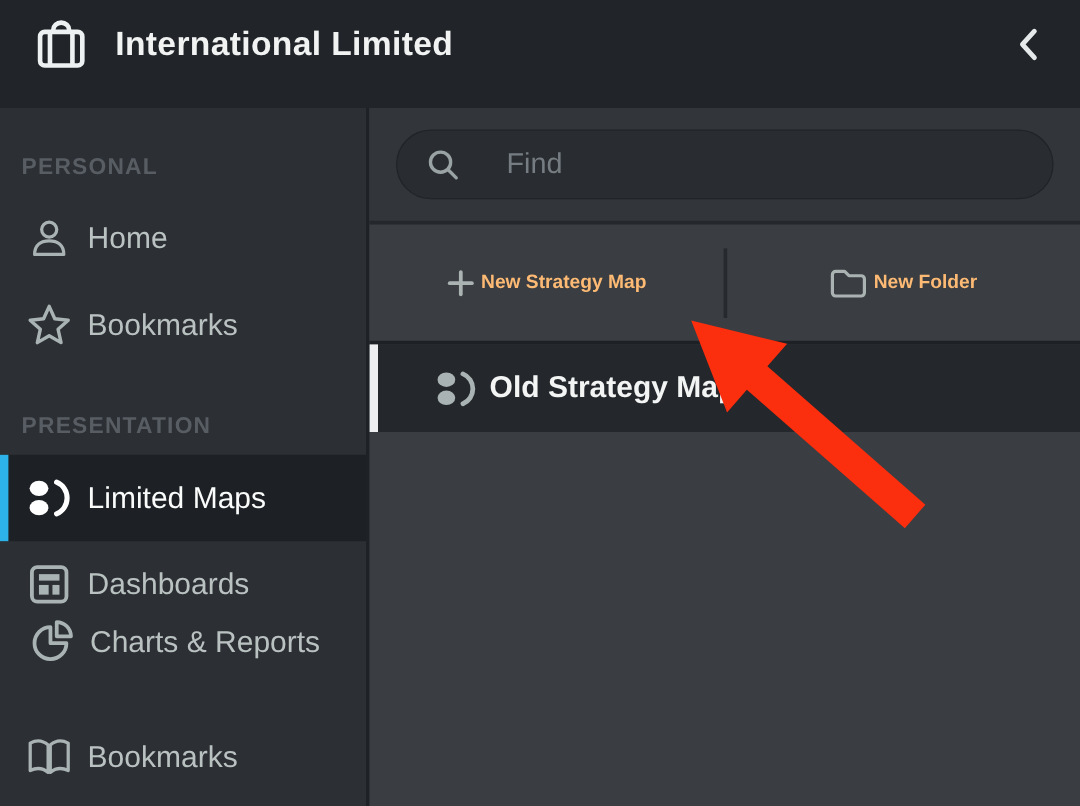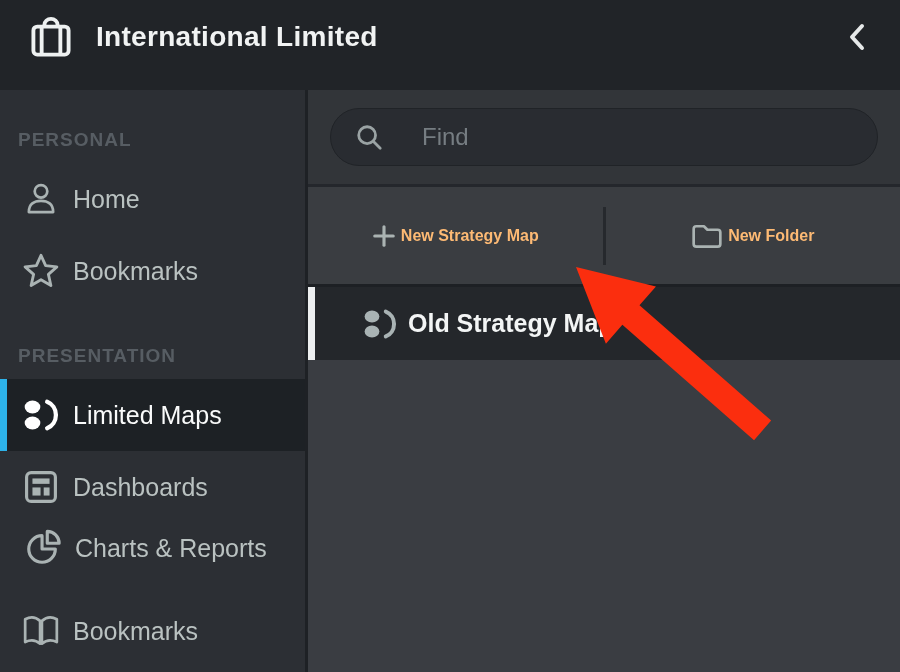--- a/index.html
+++ b/index.html
@@ -54,21 +54,21 @@
   .nav-item .icon-box {
     width:38px; margin-right:13px;
     display:flex; align-items:center; justify-content:center;
     color:#aab3b3;
   }
   .nav-item .nav-label { font-size:25px; color:#bac2c1; }
   .ni-home { top:73px; }
   .ni-bookmarks { top:145px; }
   .ni-strategy { top:289px; }
   .ni-dashboards { top:361px; }
-  .ni-charts { top:422px;padding-left:24px; }
+  .ni-charts { top:409px;padding-left:24px; }
   .ni-briefings { top:505px; }
 
   .nav-item.selected { background:#1d2125; }
   .nav-item.selected::before {
     content:""; position:absolute; left:0; top:0; bottom:0; width:7px;
     background:#2db2e9;
   }
   .nav-item.selected .icon-box { color:#ffffff; }
   .nav-item.selected .nav-label { color:#fafbfb; }
 

